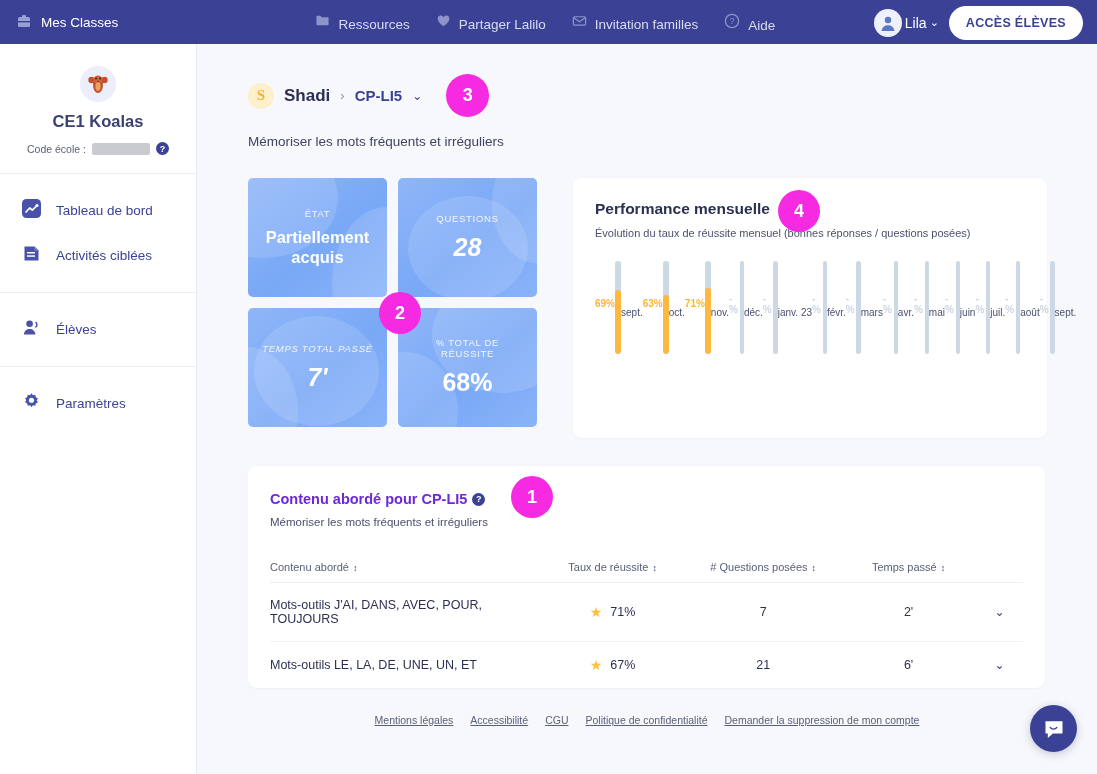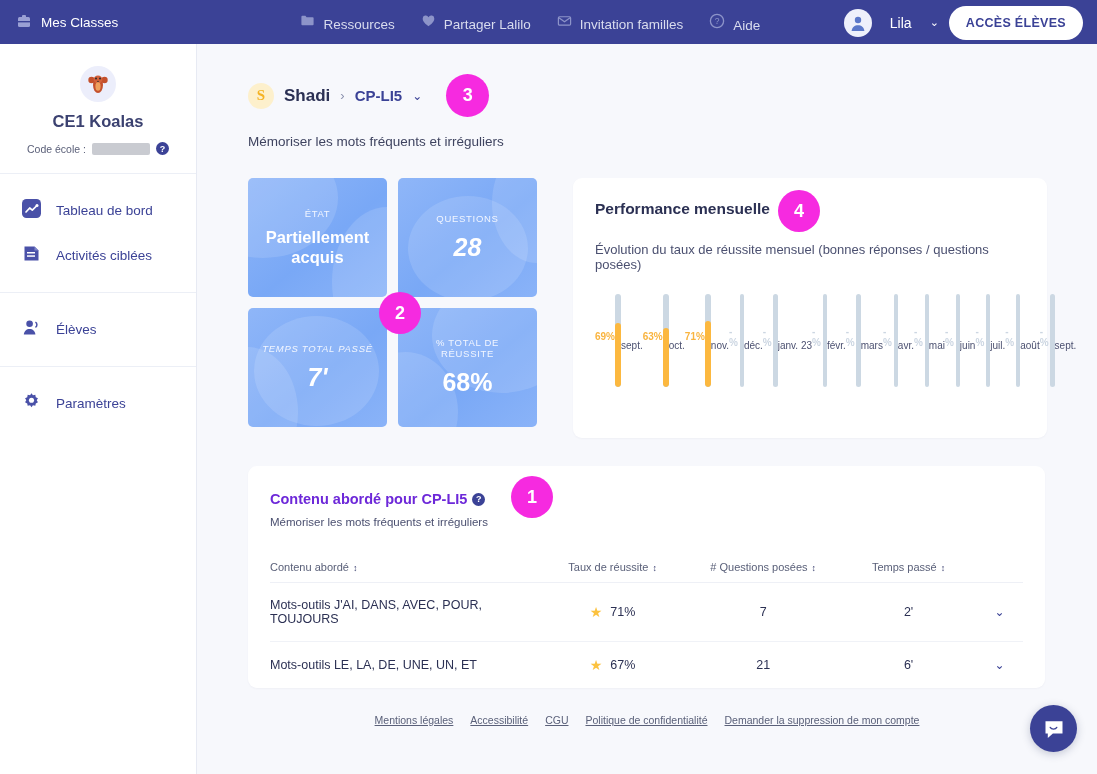--- a/index.html
+++ b/index.html
@@ -16,21 +16,21 @@
     position: absolute; top: 0; left: 0; width: 1097px; height: 45px;
     background: #3b4296;
     display: flex; align-items: center;
   }
   .nav-left { display: flex; align-items: center; gap: 9px; padding-left: 16px; width: 197px; }
   .nav-left .label { color: #ffffff; font-size: 13.5px; }
   .nav-center { display: flex; align-items: center; gap: 26px; flex: 1; justify-content: center; padding-left: 20px;}
   .nav-item { display: flex; align-items: flex-end; gap: 8px; cursor: pointer; }
   .nav-item .label { color: #d9dcee; font-size: 13.5px; }
   .nav-right { display: flex; align-items: center; gap: 10px; padding-right: 14px; }
-  .user-chip { display: flex; align-items: center; gap: 18px; cursor: pointer; justify-content: space-between; }
+  .user-chip { display: flex; align-items: center; gap: 3px; cursor: pointer; justify-content: space-between; }
   .user-avatar {
     width: 28px; height: 28px; border-radius: 50%;
     background: #eef0fb; display: flex; align-items: center; justify-content: center;
     flex-shrink: 0;
   }
   .user-name { color: #ffffff; font-size: 14px; }
   .chev-white { color: #ffffff; font-size: 11px; }
   .btn-eleves {
     background: #ffffff; color: #3b4296; font-size: 12.5px; font-weight: bold;
     letter-spacing: .3px; padding: 10px 17px; border-radius: 22px; border: none;
@@ -116,21 +116,21 @@
   .c-reuss .card-value { font-size: 25px; }
   .b2 { width: 42px; height: 42px; font-size: 18px; position: absolute; left: 131px; top: 114px; z-index: 9; }
 
   .chartcard {
     width: 474px; background: #ffffff; border-radius: 9px;
     padding: 22px 22px 17px 22px; position: relative;
     box-shadow: 0 1px 2px rgba(40,50,90,0.04);
   }
   .chart-title { font-size: 15.5px; font-weight: bold; color: #2b3053; display: inline-block; }
   .b4 { width: 42px; height: 42px; font-size: 18px; position: absolute; left: 205px; top: 12px; }
-  .chart-desc { font-size: 13px; color: #4b5070; margin-top: 24px; }
+  .chart-desc { font-size: 11px; color: #4b5070; margin-top: 9px; }
   .plot { display: flex; align-items: flex-end; margin-top: 22px; }
   .bar-col { flex: 1; display: flex; align-items: center; }
   .bar-pct { font-size: 10px; font-weight: bold; margin-bottom: 8px; }
   .bar-pct.on { color: #f9b43f; }
   .bar-pct.off { color: #ccd6e2; }
   .bar-track {
     width: 6px; height: 93px; background: #ccd8e3; border-radius: 4px;
     position: relative; overflow: hidden;
   }
   .bar-fill {

